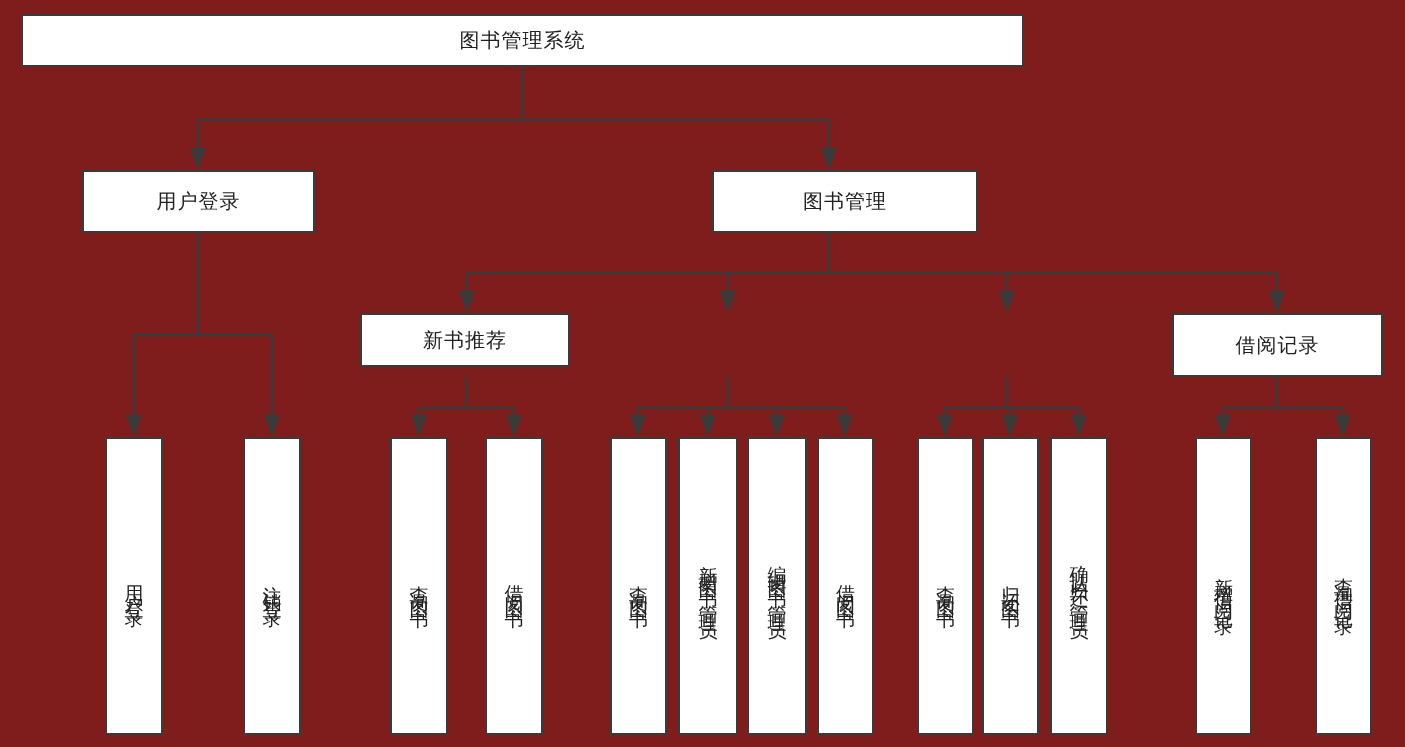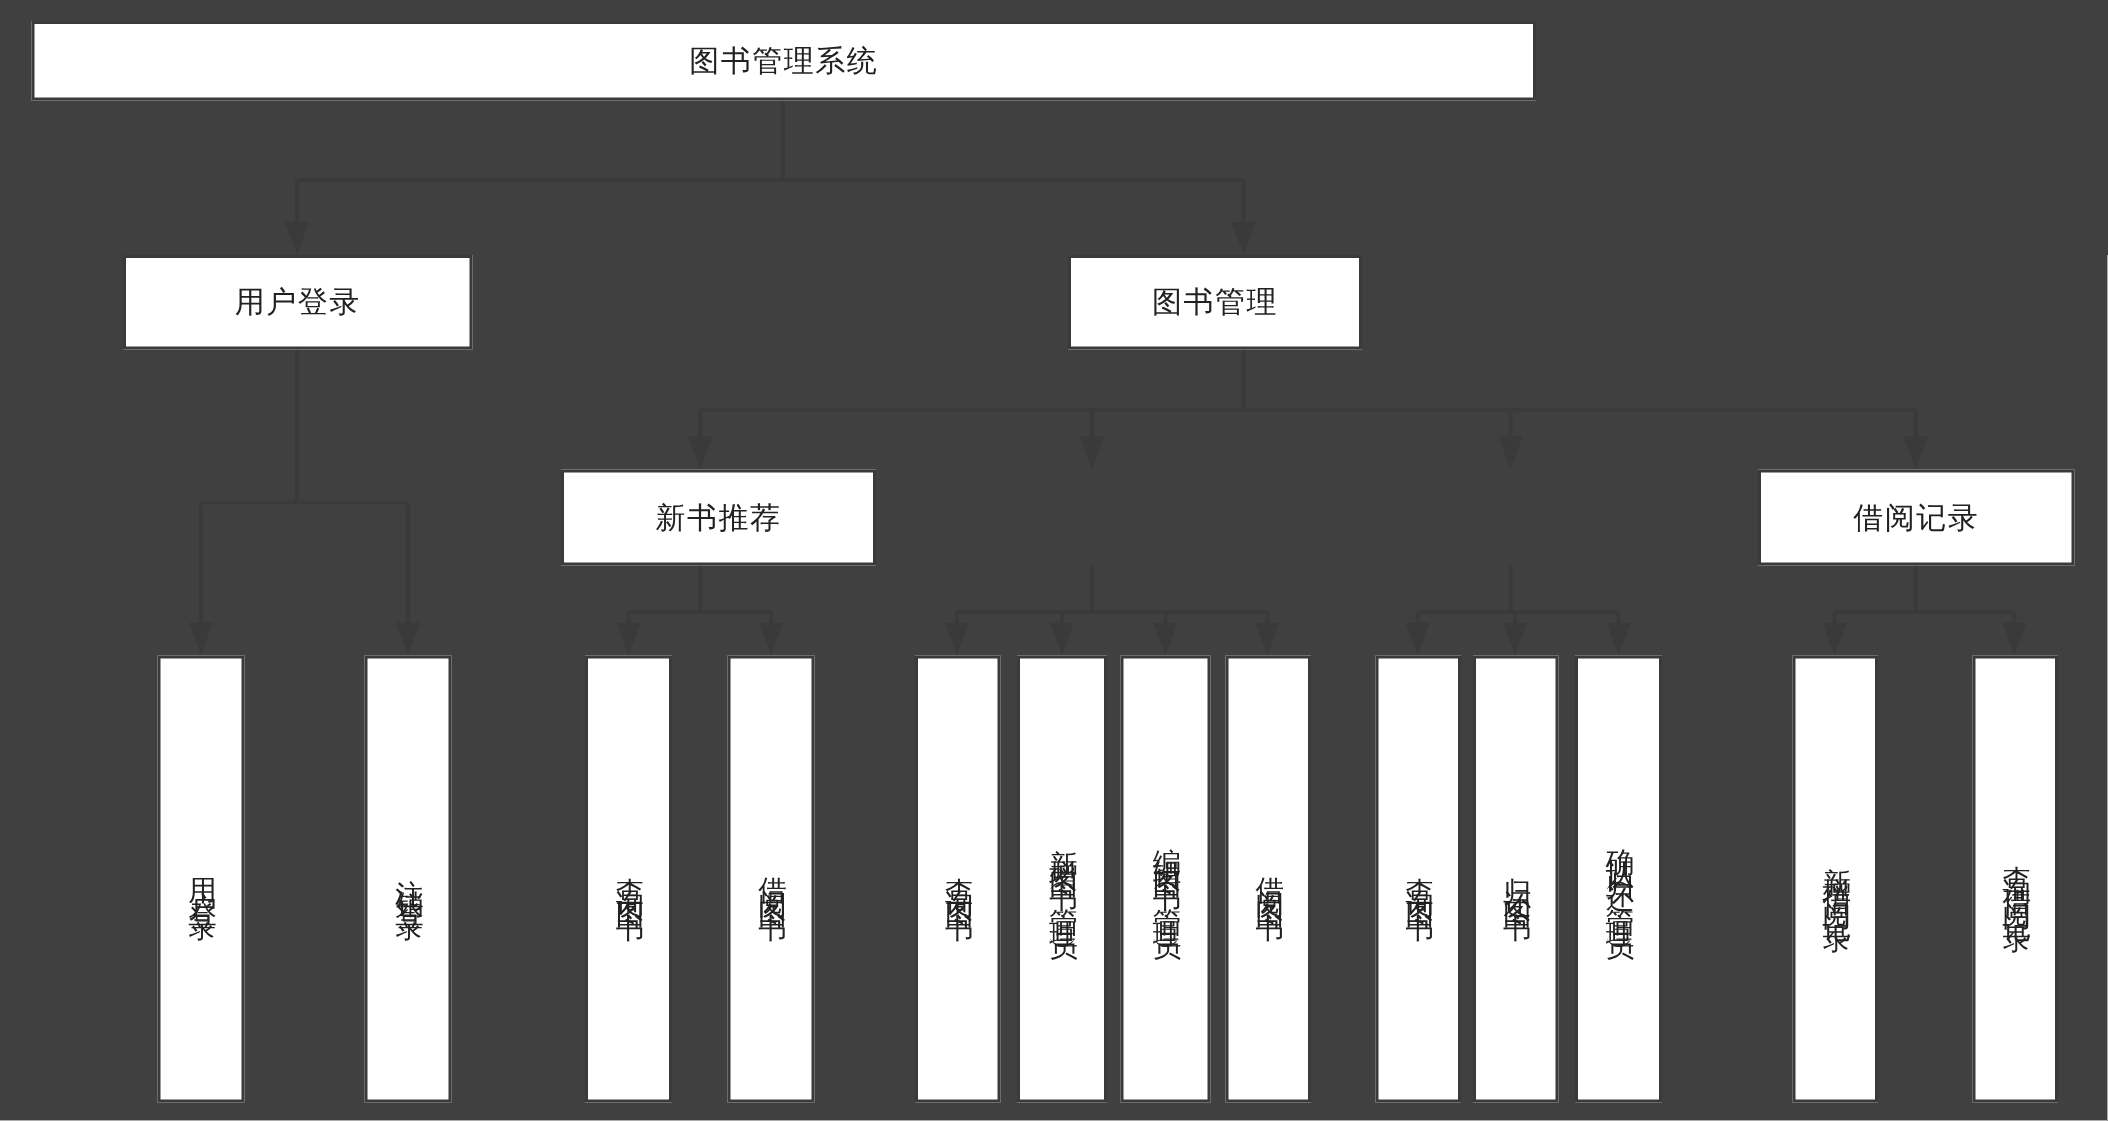--- a/index.html
+++ b/index.html
@@ -1,19 +1,19 @@
 <!DOCTYPE html>
 <html><head>
 <meta charset="utf-8">
 <style>
   html,body { margin:0; padding:0; background:#ffffff; }
   #canvas {
     position:relative;
     width:1405px; height:747px;
-    background:#404040;
+    background:#7f1d1d;
     font-family:"Liberation Sans", sans-serif;
     overflow:hidden;
   }
   #wires { position:absolute; left:0; top:0; z-index:1; }
   .hbox {
     position:absolute; z-index:2;
     background:#ffffff;
     border:2.5px solid #3a3a3a;
     box-sizing:border-box;
     display:flex; align-items:center; justify-content:center;
@@ -78,23 +78,23 @@
       <path d="M1002 415 H1018 L1010 437 Z"></path>
       <path d="M1071 415 H1087 L1079 437 Z"></path>
       <path d="M1215 415 H1231 L1223 437 Z"></path>
       <path d="M1335 415 H1351 L1343 437 Z"></path>
     </g>
   </svg>
 
   <div class="hbox" style="left:21px; top:14px; width:1003px; height:53px">图书管理系统</div>
 
   <div class="hbox" style="left:82px; top:170px; width:233px; height:63px">用户登录</div>
-  <div class="hbox" style="left:712px; top:170px; width:196px; height:63px">图书管理</div>
+  <div class="hbox" style="left:712px; top:170px; width:266px; height:63px">图书管理</div>
 
-  <div class="hbox" style="left:374px; top:313px; width:210px; height:64px">新书推荐</div>
+  <div class="hbox" style="left:360px; top:313px; width:210px; height:54px">新书推荐</div>
   <div class="hbox" style="left:1172px; top:313px; width:211px; height:64px">借阅记录</div>
 
   <div class="vbox" style="left:105px; width:58px">
     <span class="vtext">用户登录</span>
   </div>
   <div class="vbox" style="left:243px; width:58px">
     <span class="vtext">注销登录</span>
   </div>
 
   <div class="vbox" style="left:390px; width:58px">

